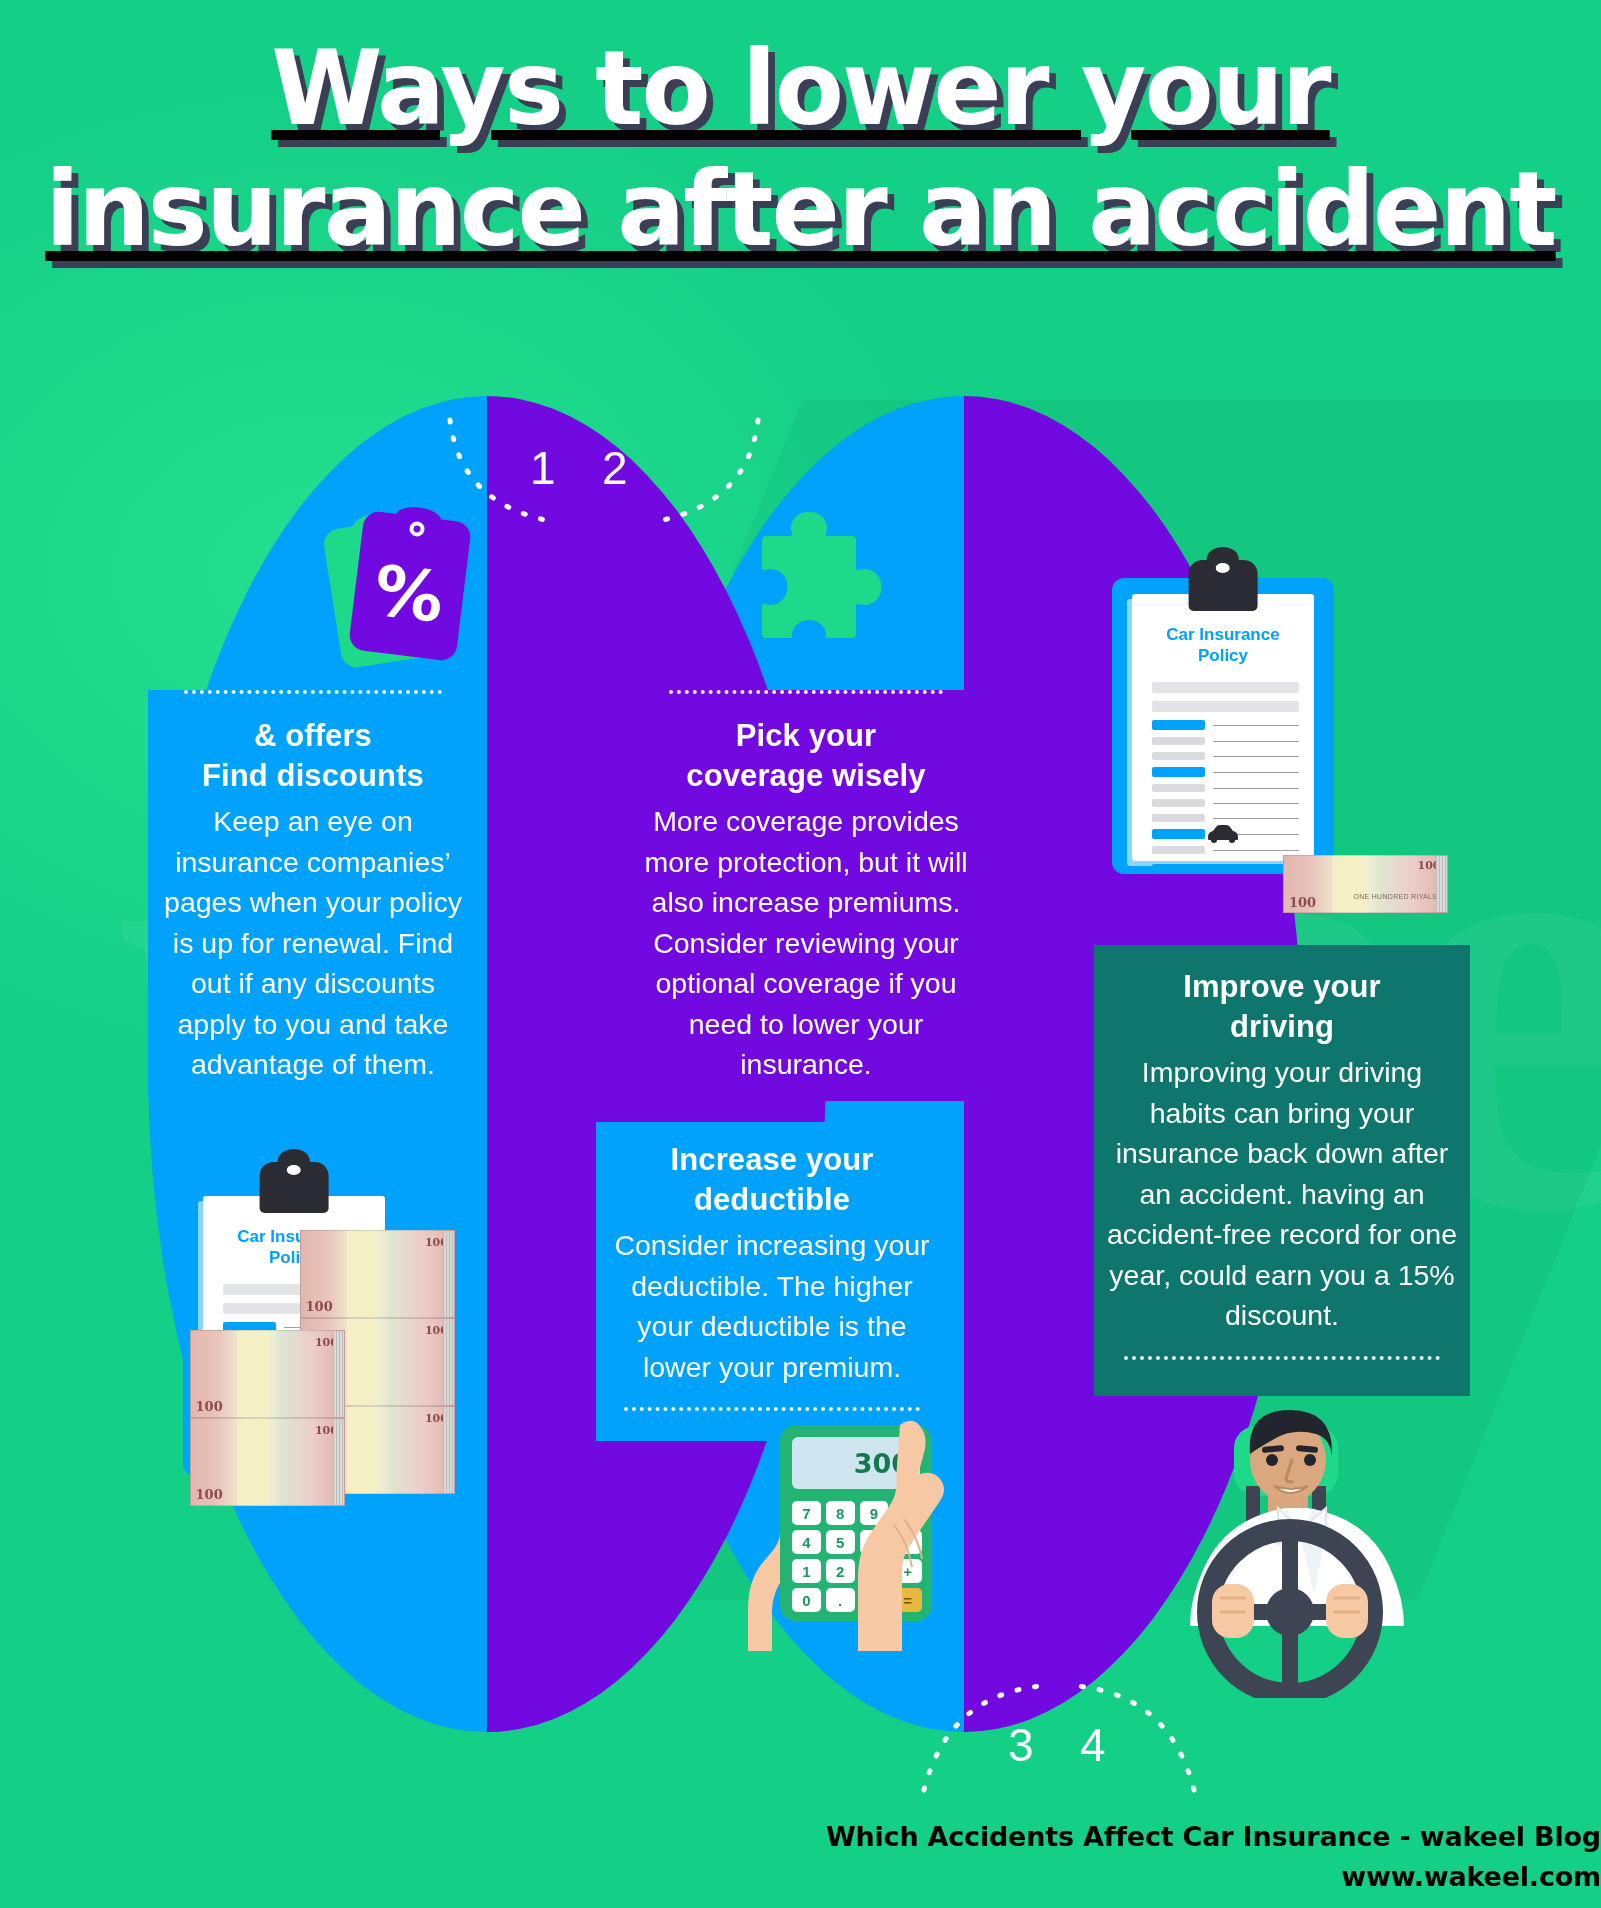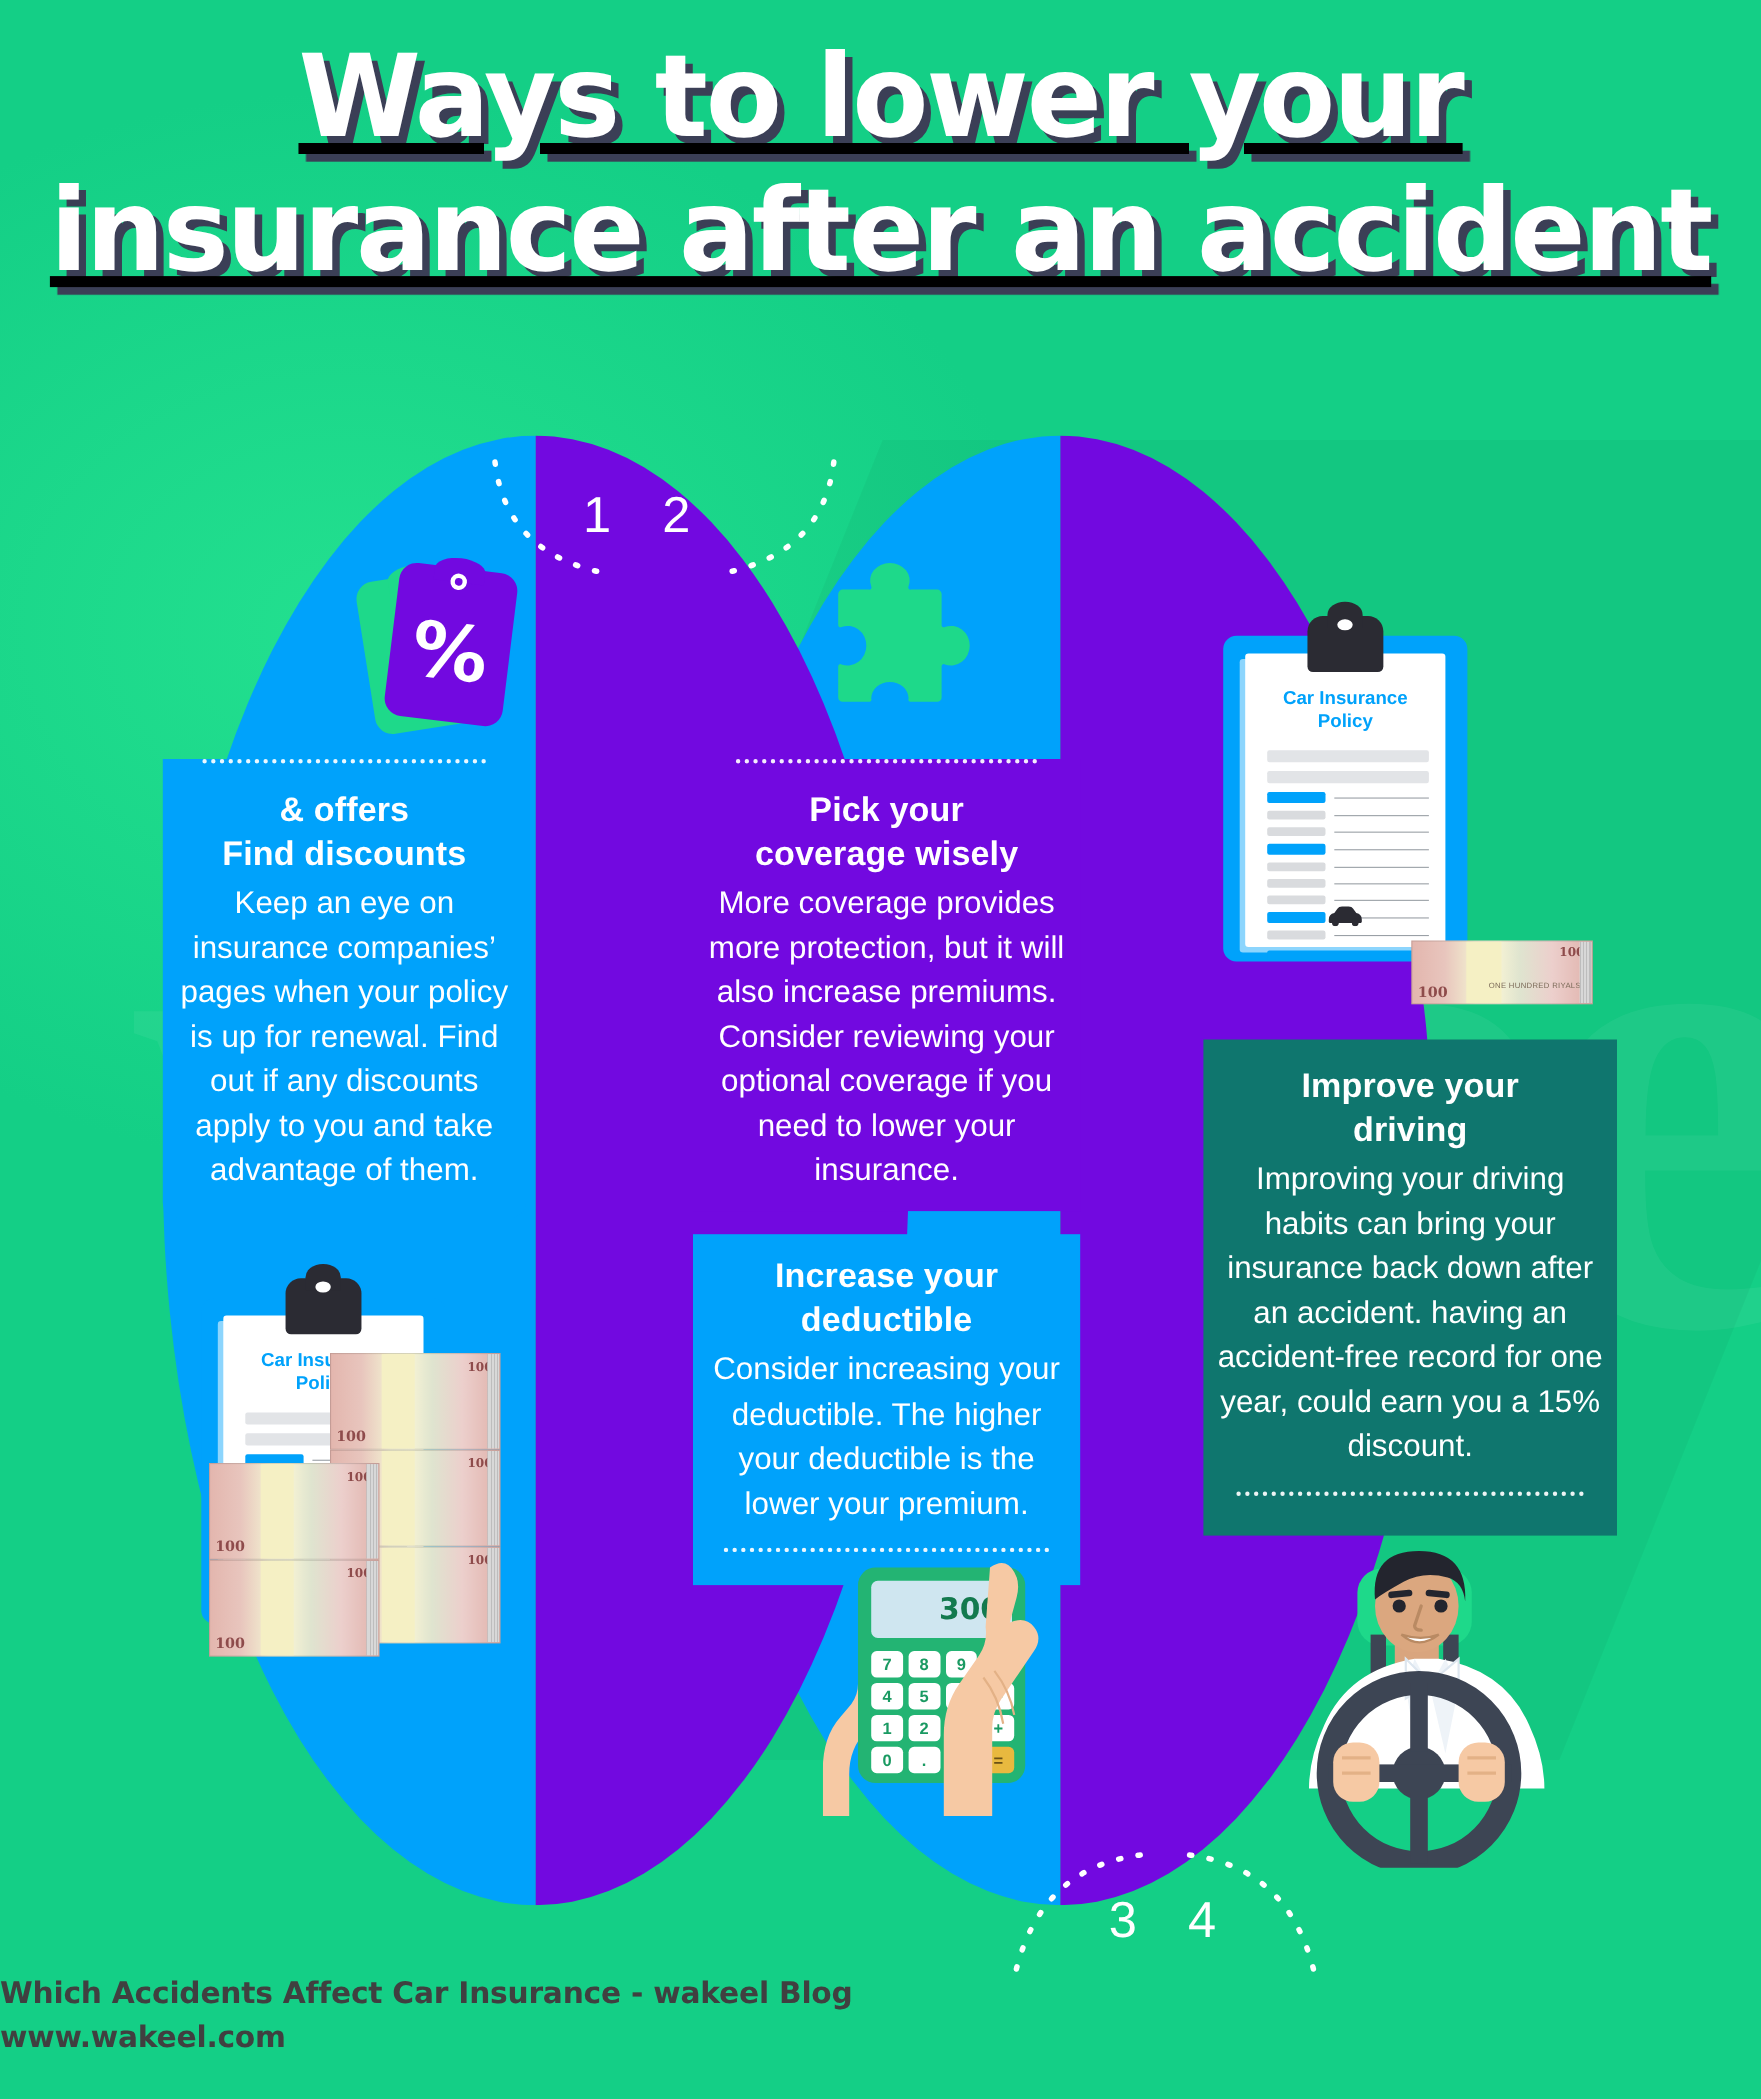--- a/index.html
+++ b/index.html
@@ -88,21 +88,21 @@
     border-top:4px dotted rgba(255,255,255,.92);
     width:78%; margin:0 auto 22px auto; height:0;
   }
 
   
   #col1{ left:148px; top:690px; width:330px; background:#00A2FB; padding:0 0 22px 0;
          border-bottom-left-radius:14px; border-bottom-right-radius:14px;}
   
   #col2{ left:630px; top:690px; width:352px; background:#7209E0; padding:0 0 16px 0;}
   
-  #col3{ left:630px; top:1122px; width:352px; background:#00A2FB; padding:18px 0 30px 0;}
+  #col3{ left:596px; top:1122px; width:352px; background:#00A2FB; padding:18px 0 30px 0;}
   
   #col4{ left:1094px; top:945px; width:376px; background:#0f766e; padding:22px 0 36px 0;}
 
   .bot-dot{ border-top:4px dotted rgba(255,255,255,.92); width:84%; margin:20px auto 0 auto;}
 
   
   .num{
     position:absolute; z-index:26; color:#fff;
     font-size:46px; font-weight:400; font-family:"Liberation Sans",sans-serif;
   }
@@ -216,22 +216,22 @@
   .key{ background:#fff; border-radius:5px; height:24px; display:flex;
     align-items:center; justify-content:center; color:#1a9a62;
     font-size:15px; font-weight:bold;}
   .key.eq{ background:#e8b93f; color:#6a5116;}
 
   
   #driver{ position:absolute; z-index:24; }
 
   
   .footer{
-    position:absolute; left:0; right:0; bottom:40px; text-align:left; z-index:40;
-    color:#404040;
+    position:absolute; left:0; right:0; bottom:16px; text-align:right; z-index:40;
+    color:#000000;
   }
   .footer .f1{ font-size:27px; font-weight:bold; font-family:"DejaVu Sans",sans-serif;
     letter-spacing:-.2px;}
   .footer .f2{ font-size:27px; font-weight:bold; font-family:"DejaVu Sans",sans-serif;
     margin-top:9px; letter-spacing:-.2px;}
 </style>
 </head>
 <body>
 
 <div class="bg-wash"></div>

